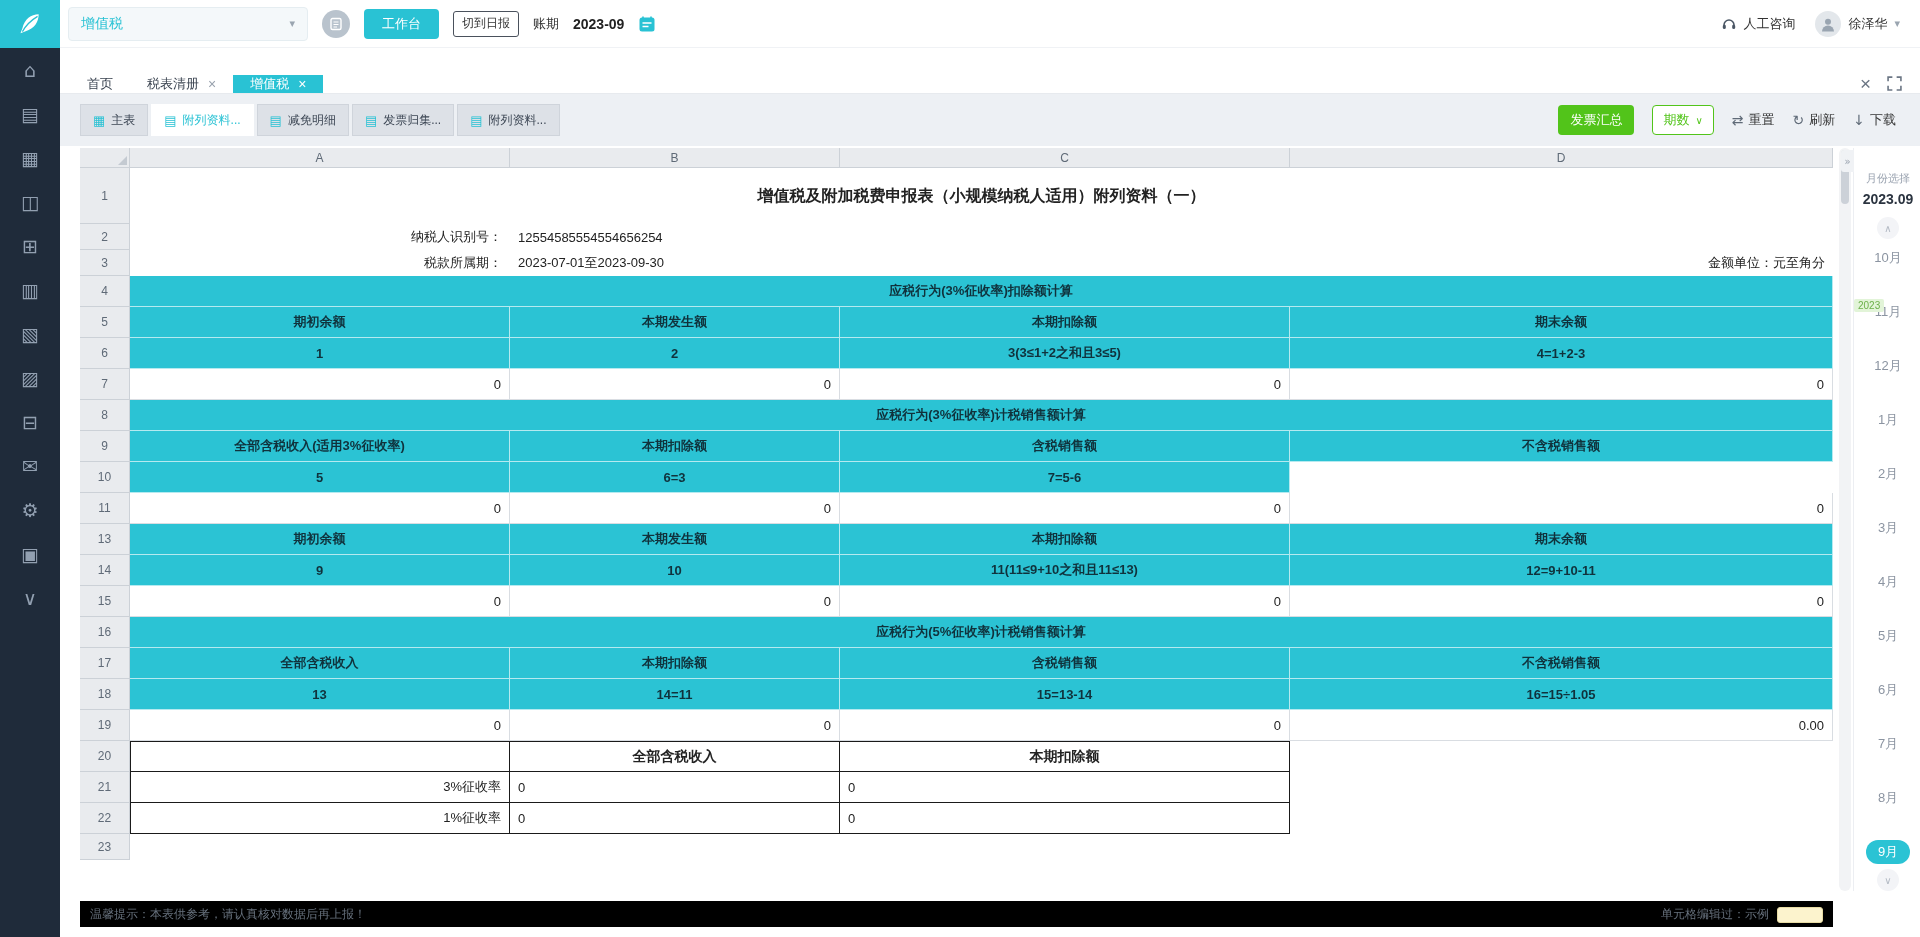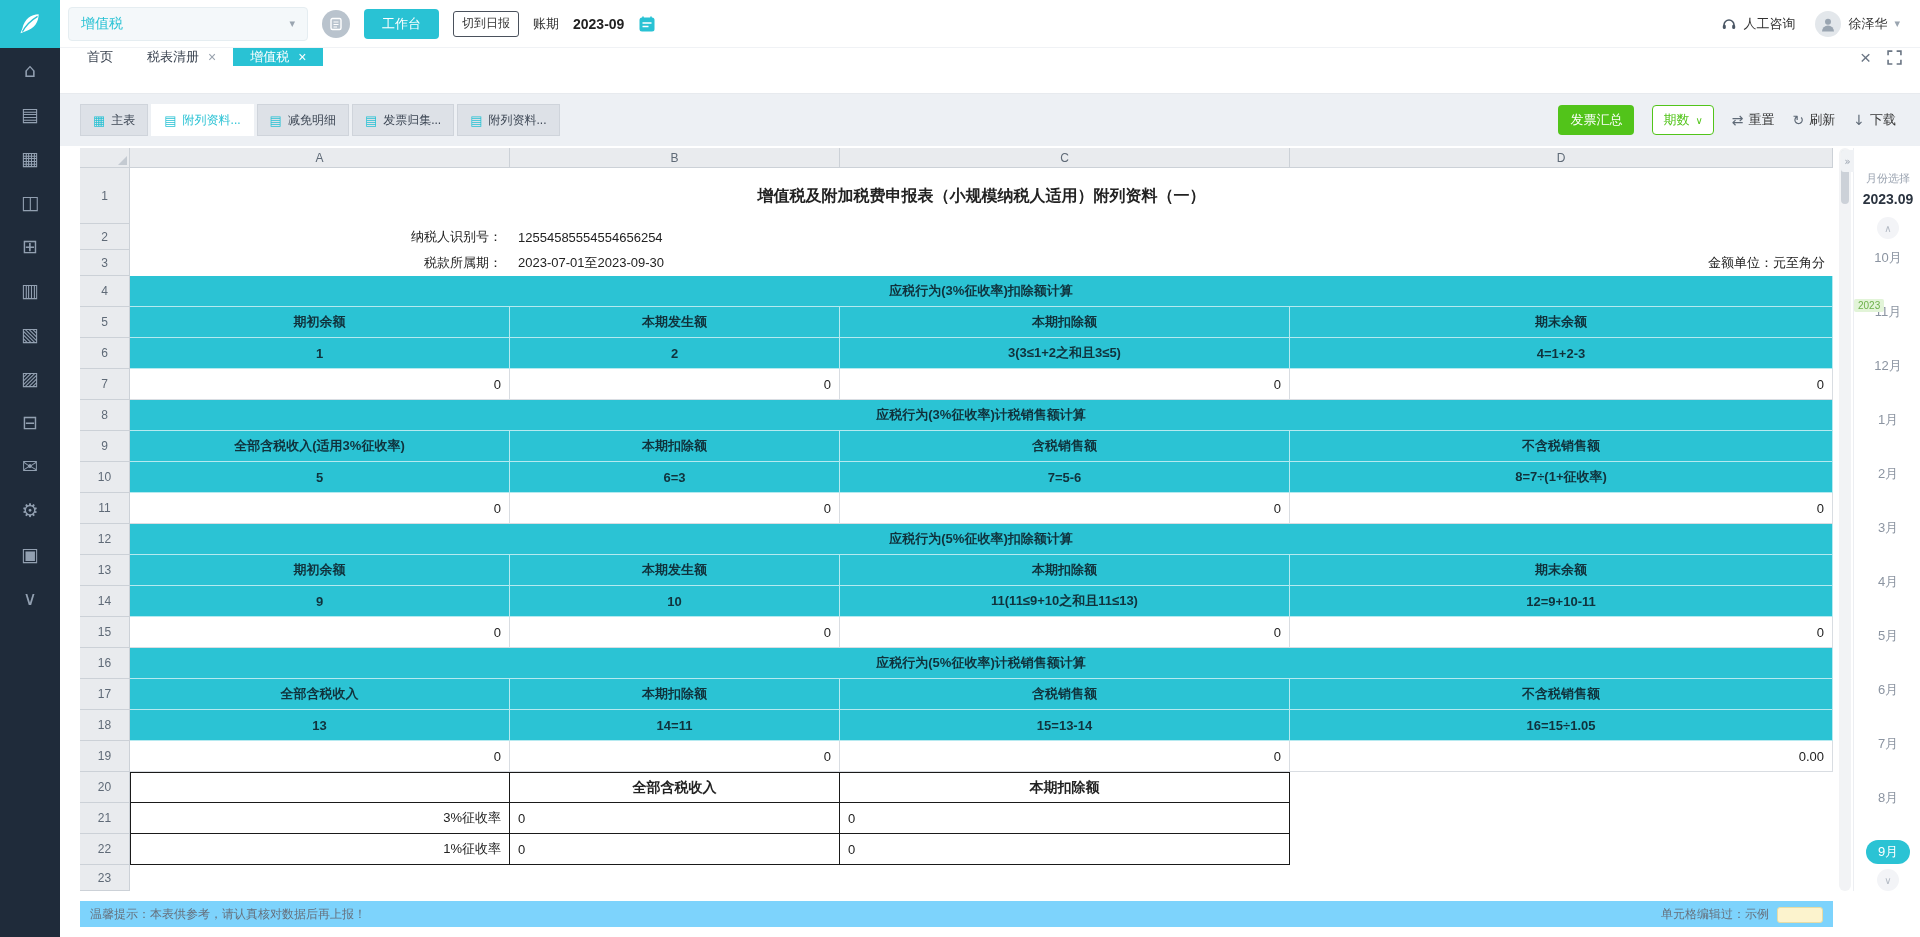--- a/index.html
+++ b/index.html
@@ -24,21 +24,21 @@
   .btn-outline-dark { height:26px; padding:0 8px; background:#fff; color:#333; border:1px solid #4a515c; border-radius:3px; font-size:12px; cursor:pointer; }
   .period-label { color:#333; }
   .period-value { font-weight:bold; font-size:14px; color:#222; cursor:pointer;text-align:center; }
   .cal { display:flex; align-items:center; cursor:pointer; }
   .topbar-right { margin-left:auto; display:flex; align-items:center; gap:20px; }
   .support { display:flex; align-items:center; gap:6px; cursor:pointer; color:#333; }
   .user { display:flex; align-items:center; gap:7px; cursor:pointer; color:#333; }
   .avatar { width:26px; height:26px; border-radius:50%; background:#e3e7eb; display:flex; align-items:center; justify-content:center; overflow:hidden; }
 
   
-  .tabbar { height:46px; background:#fff; display:flex; align-items:flex-start; padding-left:10px; border-bottom:1px solid #e7eaee; }
+  .tabbar { height:46px; background:#fff; display:flex; align-items:flex-end; padding-left:10px; border-bottom:1px solid #e7eaee; }
   .ptabs { display:flex; align-items:stretch; }
   .ptab { display:flex; align-items:center; gap:9px; padding:0 17px; font-size:13px; color:#3a4350; cursor:pointer; }
   .ptab.active { background:#29c2d4; color:#fff; }
   .tab-x { font-size:14px; color:#98a1ad; line-height:1; }
   .ptab.active .tab-x { color:#fff; }
   .tabbar-right { margin-left:auto; display:flex; align-items:center; gap:16px; padding-right:18px; }
   .tb-x { font-size:19px; color:#6b7684; cursor:pointer; line-height:1; }
 
   
   .toolband { background:#edf0f4; display:flex; align-items:center; padding:10px 24px 10px 20px; height:52px; }
@@ -90,21 +90,21 @@
   .mp-title { margin-top:23px; color:#9aa3b0; font-size:11px; }
   .mp-current { margin-top:5px; color:#2b3440; font-weight:bold; font-size:14px; }
   .mp-arrow { margin-top:10px; width:22px; height:22px; border-radius:50%; background:#f3f4f7; color:#b3bac4; font-size:10px; display:flex; align-items:center; justify-content:center; cursor:pointer; font-family:"DejaVu Sans",sans-serif; flex:none; }
   .mp-arrow.down { margin-top:4px; }
   .mp-months { margin-top:6px; display:flex; flex-direction:column; align-items:center;gap:28px; }
   .mp-month { width:44px; height:26px; display:flex; align-items:center; justify-content:center; color:#8b94a1; font-size:13px; cursor:pointer; }
   .mp-month.active { background:#2bc3d4; color:#fff; border-radius:13px; height:24px; margin:1px 0; }
   .mp-year-badge { position:absolute; left:0; top:151px; background:#e2f4d8; color:#6cb04a; font-size:10px; padding:1px 4px; border-radius:2px; }
 
   
-  .footer-strip { width:1753px; height:26px; margin:10px 0 0 20px; background:#7dd3fc; display:flex; align-items:center; padding:0 10px; }
+  .footer-strip { width:1753px; height:26px; margin:10px 0 0 20px; background:#000000; display:flex; align-items:center; padding:0 10px; }
   .tip { font-size:12px; color:#66707c; }
   .footer-right { margin-left:auto; display:flex; align-items:flex-end; font-size:12px; color:#66707c; }
   .swatch { width:46px; height:16px; background:#fcf3cd; border:1px solid #e8dca4; border-radius:3px; margin-left:8px; }
 </style>
 </head>
 <body>
 
 <div class="app">
 
   <aside class="sidebar">
@@ -333,32 +333,27 @@
               <div class="cell w-a teal c-head">全部含税收入(适用3%征收率)</div>
               <div class="cell w-b teal c-head">本期扣除额</div>
               <div class="cell w-c teal c-head">含税销售额</div>
               <div class="cell w-d teal c-head">不含税销售额</div>
             </div>
             <div class="srow r-head">
               <div class="rn">10</div>
               <div class="cell w-a teal c-head">5</div>
               <div class="cell w-b teal c-head">6=3</div>
               <div class="cell w-c teal c-head">7=5-6</div>
-              <div class="cell w-d teal c-head">8=7÷(1+征收率)</div>
             </div>
             <div class="srow r-value">
               <div class="rn">11</div>
               <div class="cell w-a c-value">0</div>
               <div class="cell w-b c-value">0</div>
               <div class="cell w-c c-value">0</div>
               <div class="cell w-d c-value">0</div>
-            </div>
-            <div class="srow r-section">
-              <div class="rn">12</div>
-              <div class="cell w-span teal c-section">应税行为(5%征收率)扣除额计算</div>
             </div>
             <div class="srow r-head">
               <div class="rn">13</div>
               <div class="cell w-a teal c-head">期初余额</div>
               <div class="cell w-b teal c-head">本期发生额</div>
               <div class="cell w-c teal c-head">本期扣除额</div>
               <div class="cell w-d teal c-head">期末余额</div>
             </div>
             <div class="srow r-head">
               <div class="rn">14</div>

